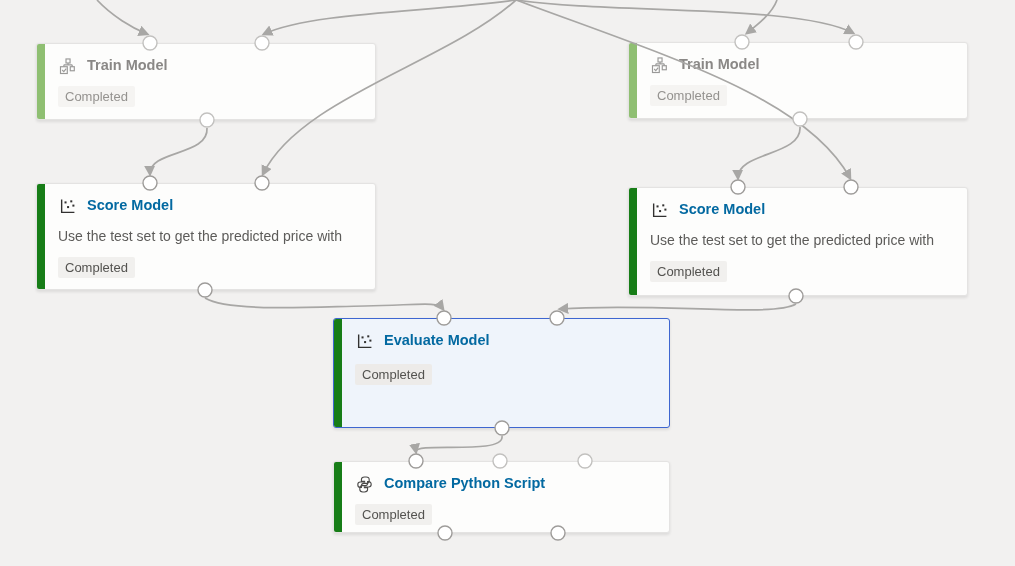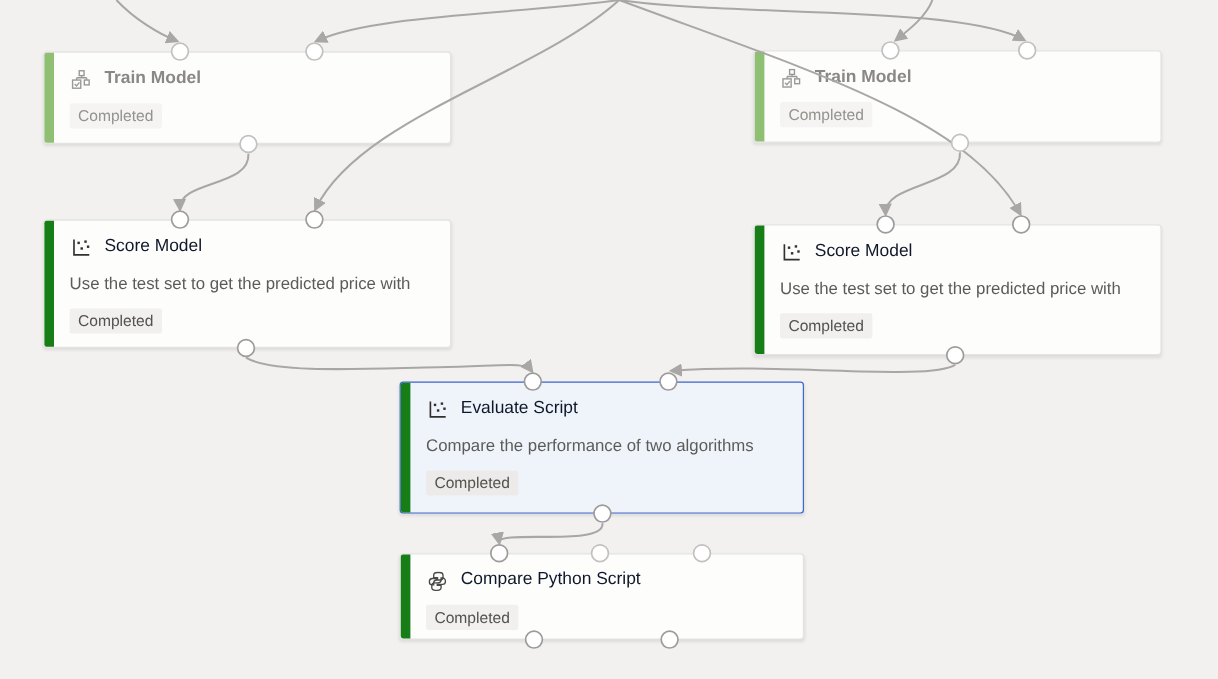--- a/index.html
+++ b/index.html
@@ -16,21 +16,21 @@
   }
   .accent{
     width:8px;flex:0 0 8px;border-radius:2px 0 0 2px;
     background:#177D17;
   }
   .node.faded .accent{background:#8FBF72;}
   .node.selected{background:#EFF4FB;border:1px solid #3E66D0;}
   .body{flex:1;padding:13px 14px 0 13px;display:flex;flex-direction:column;align-items:flex-start;}
   .title-row{display:flex;align-items:flex-start;gap:11px;height:20px;}
   .icon{width:18px;height:18px;display:flex;align-items:center;justify-content:center;}
-  .title{font-size:14.5px;font-weight:400;color:#0f172a;white-space:nowrap;}
+  .title{font-size:14.5px;font-weight:700;color:#0369a1;white-space:nowrap;}
   .node.faded .title{color:#8A8886;font-weight:600;}
   .node.faded .icon{opacity:0.55;}
   .desc{margin-top:10px;font-size:14px;color:#5C5B59;line-height:18px;white-space:nowrap;}
   .badge{
     margin-top:12px;font-size:13px;color:#53524F;background:#F1F0EE;
     padding:2px 7px;border-radius:2px;line-height:17px;text-align:right;
   }
   .node.selected .badge{background:#EDEBE9;}
   .node.faded .badge{color:#94928F;background:#F5F4F2;}
   
@@ -142,23 +142,22 @@
           <svg width="17" height="17" viewBox="0 0 16 16">
             <path d="M2.5 1.5 V13.5 H14.5" fill="none" stroke="#323130" stroke-width="1.3"></path>
             <g fill="#323130">
               <rect x="5.2" y="3.2" width="1.9" height="1.9"></rect>
               <rect x="10.6" y="2.2" width="1.9" height="1.9"></rect>
               <rect x="12.6" y="6.2" width="1.9" height="1.9"></rect>
               <rect x="7.6" y="7.6" width="1.9" height="1.9"></rect>
             </g>
           </svg>
         </span>
-        <span class="title">Evaluate Script</span>
-      </div>
-      <div class="desc">Compare the performance of two algorithms</div>
+        <span class="title">Evaluate Model</span>
+      </div>
       <div class="badge">Completed</div>
     </div>
   </div>
 
   <div class="node" id="node-execute">
     <div class="accent"></div>
     <div class="body">
       <div class="title-row">
         <span class="icon">
           <svg width="17" height="17" viewBox="0 0 16 16" fill="none" stroke="#4A4948" stroke-width="1.05">

